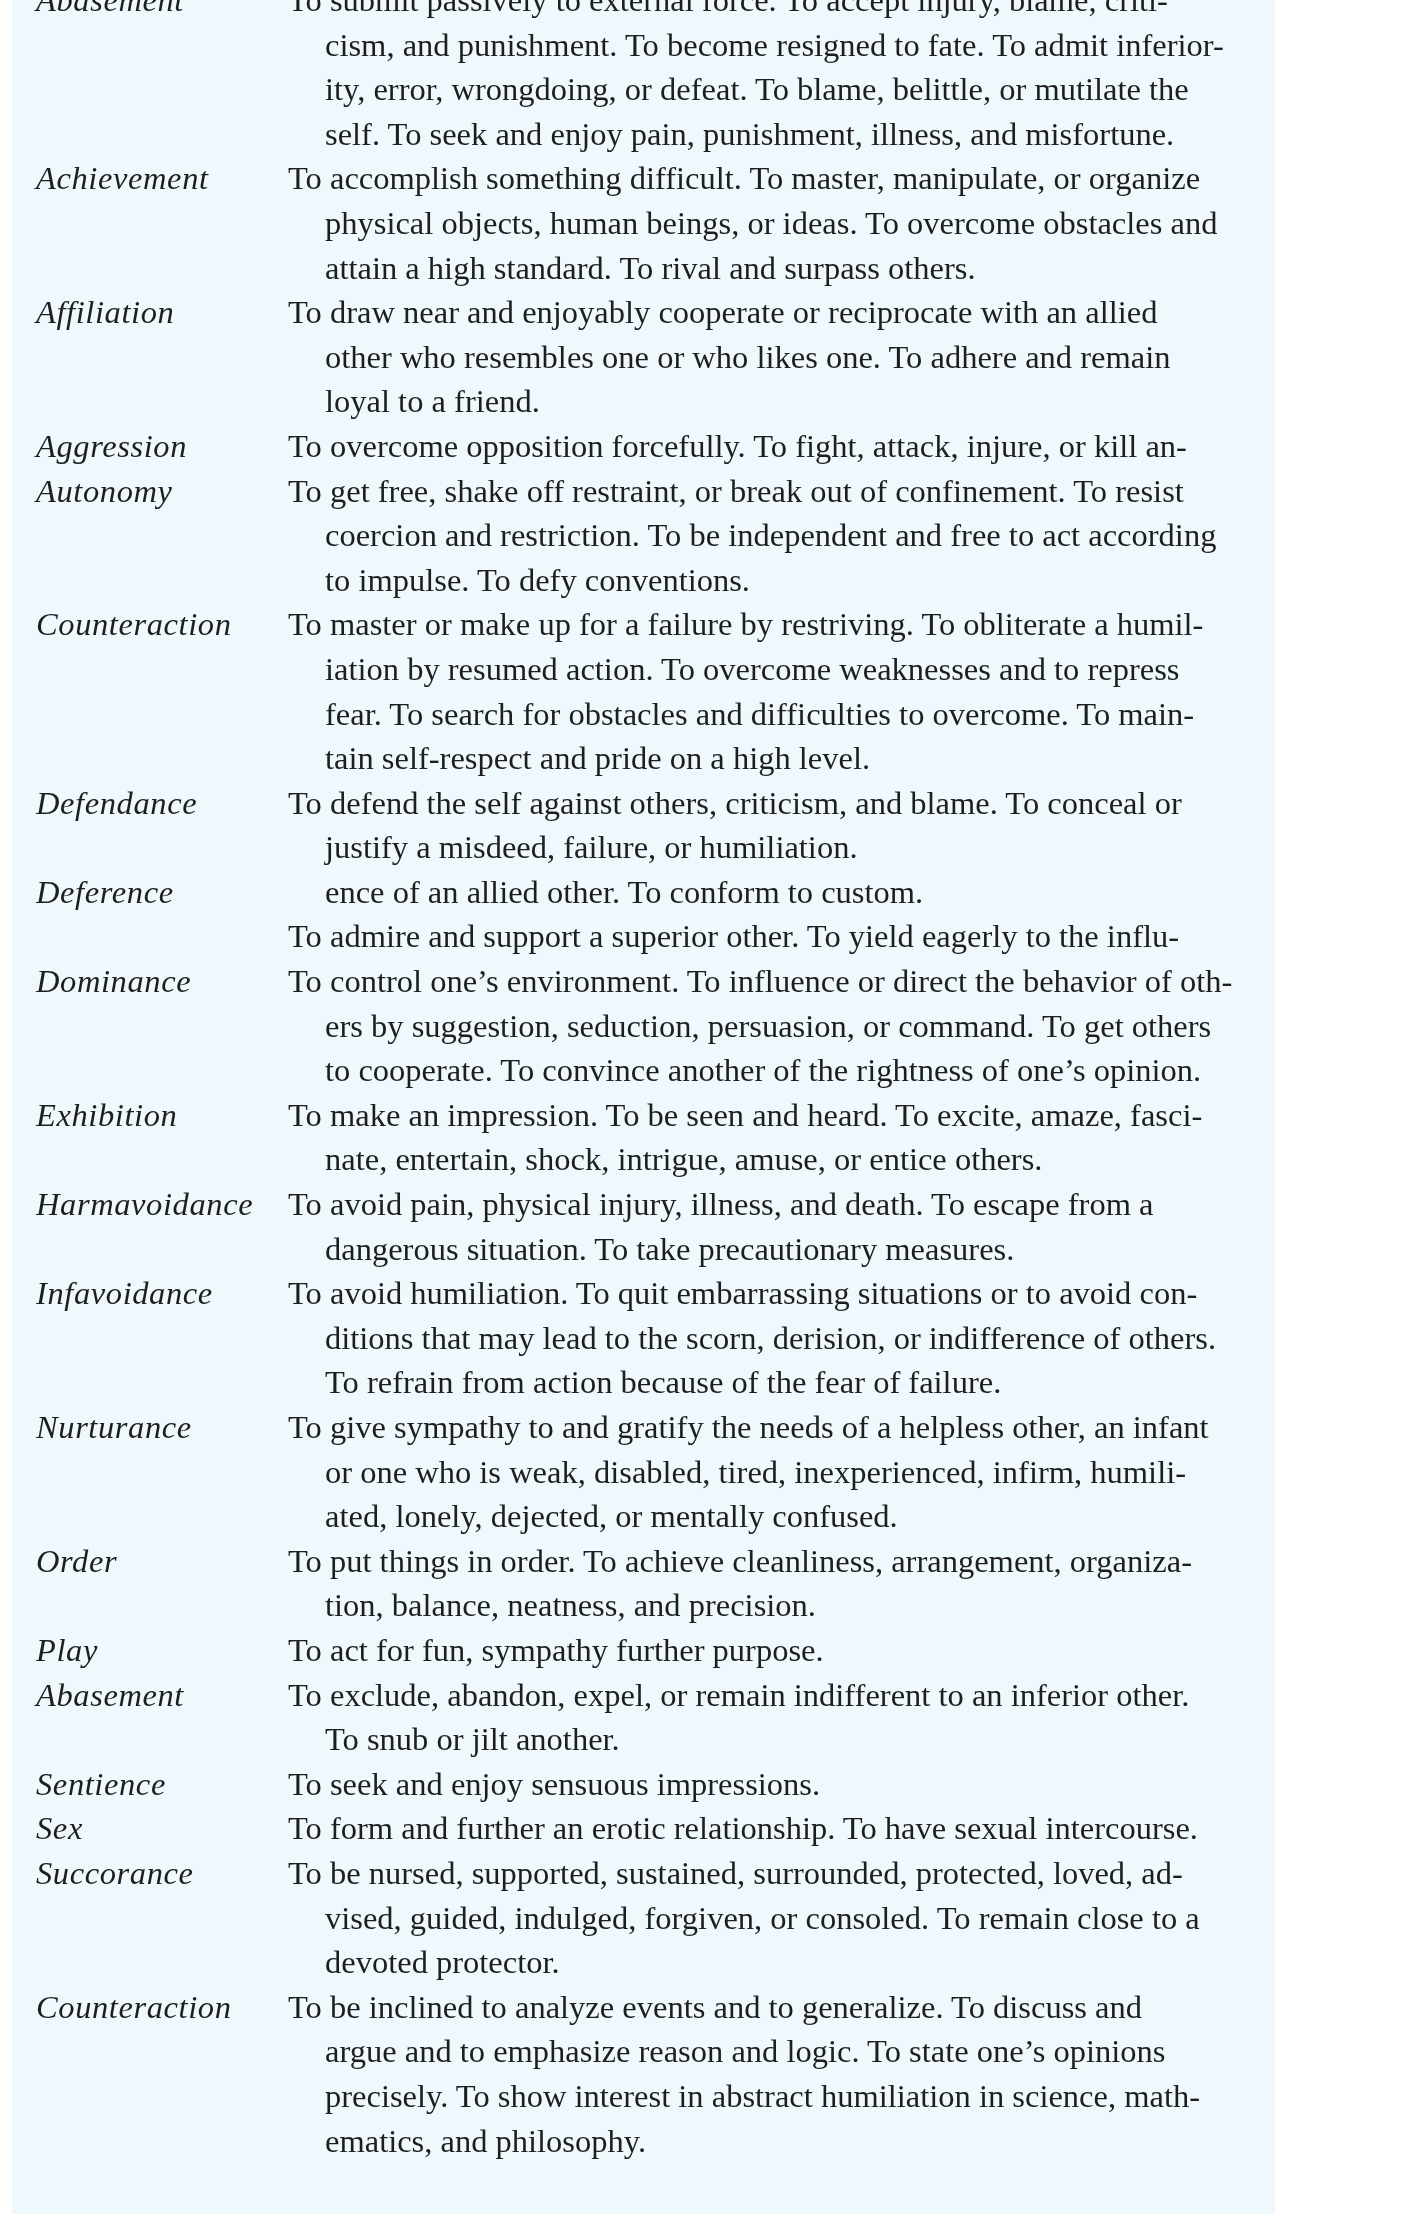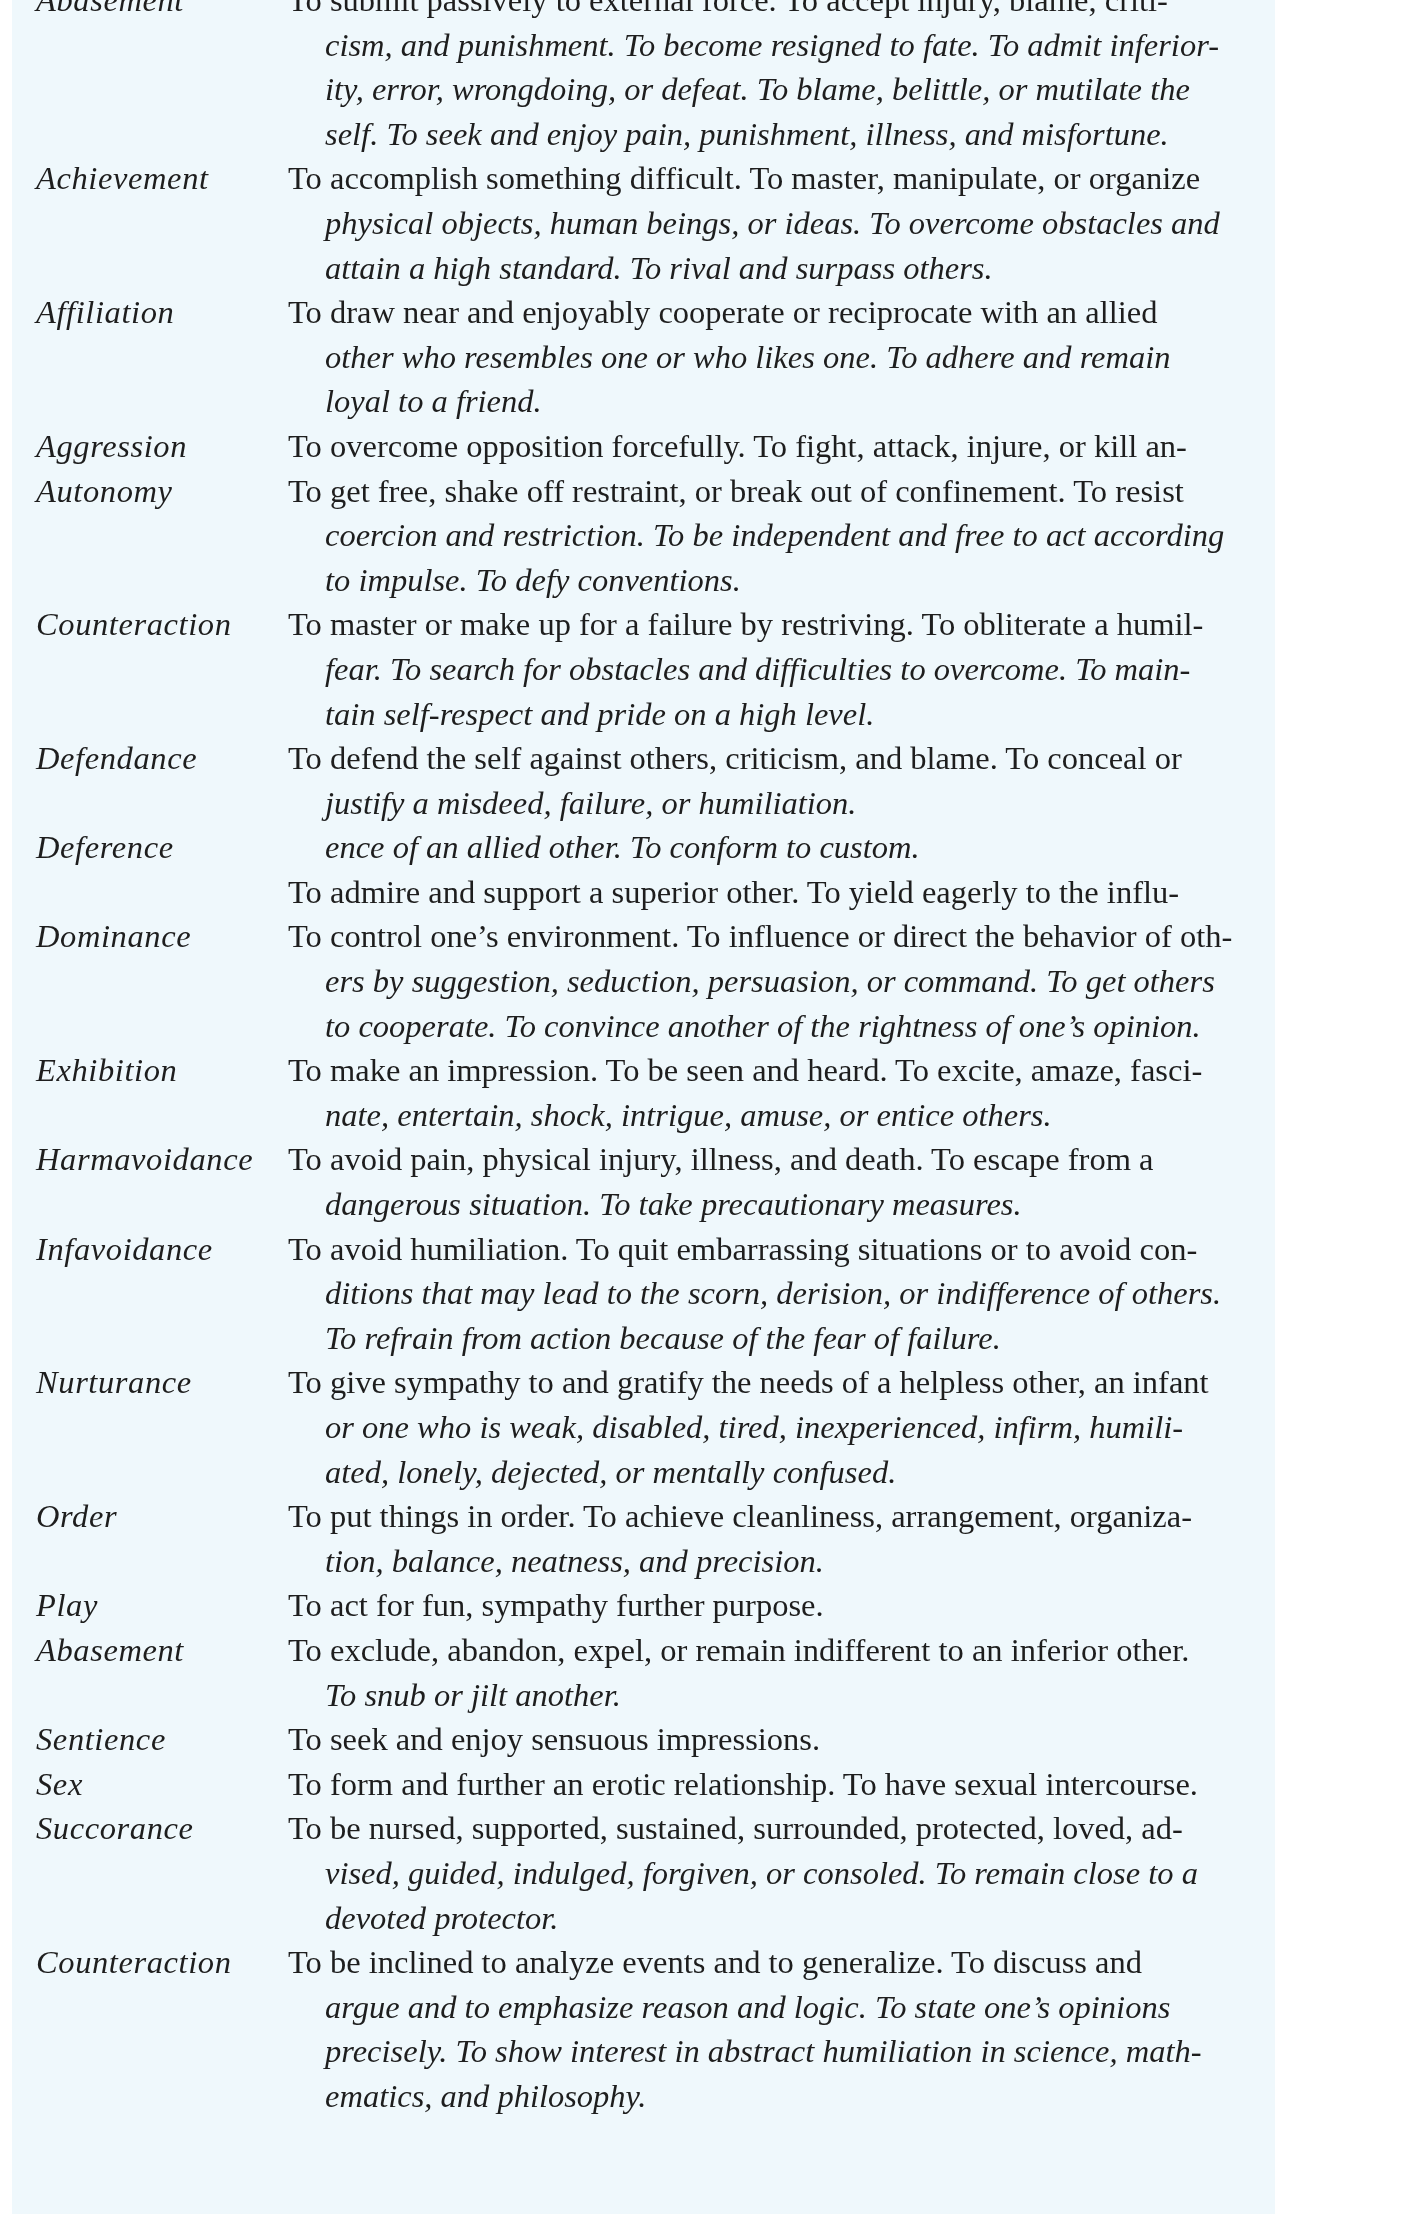--- a/index.html
+++ b/index.html
@@ -43,21 +43,20 @@
   }
   .desc {
     flex: 1 1 auto;
   }
   .line {
     white-space: nowrap;
     display: block;
   }
   .line.cont {
     padding-left: 37px;
-    font-style: italic;
   }
 </style>
 </head>
 <body>
 
 <div class="page">
   <div class="list" id="needs-list">
       <div class="entry">
     <div class="term">Abasement</div>
     <div class="desc">
@@ -94,20 +93,21 @@
     <div class="desc">
           <span class="line">To get free, shake off restraint, or break out of confinement. To resist</span>
           <span class="line cont">coercion and restriction. To be independent and free to act according</span>
           <span class="line cont">to impulse. To defy conventions.</span>
         </div>
   </div>
       <div class="entry">
     <div class="term">Counteraction</div>
     <div class="desc">
           <span class="line">To master or make up for a failure by restriving. To obliterate a humil-</span>
+          <span class="line cont">iation by resumed action. To overcome weaknesses and to repress</span>
           <span class="line cont">fear. To search for obstacles and difficulties to overcome. To main-</span>
           <span class="line cont">tain self-respect and pride on a high level.</span>
         </div>
   </div>
       <div class="entry">
     <div class="term">Defendance</div>
     <div class="desc">
           <span class="line">To defend the self against others, criticism, and blame. To conceal or</span>
           <span class="line cont">justify a misdeed, failure, or humiliation.</span>
         </div>

